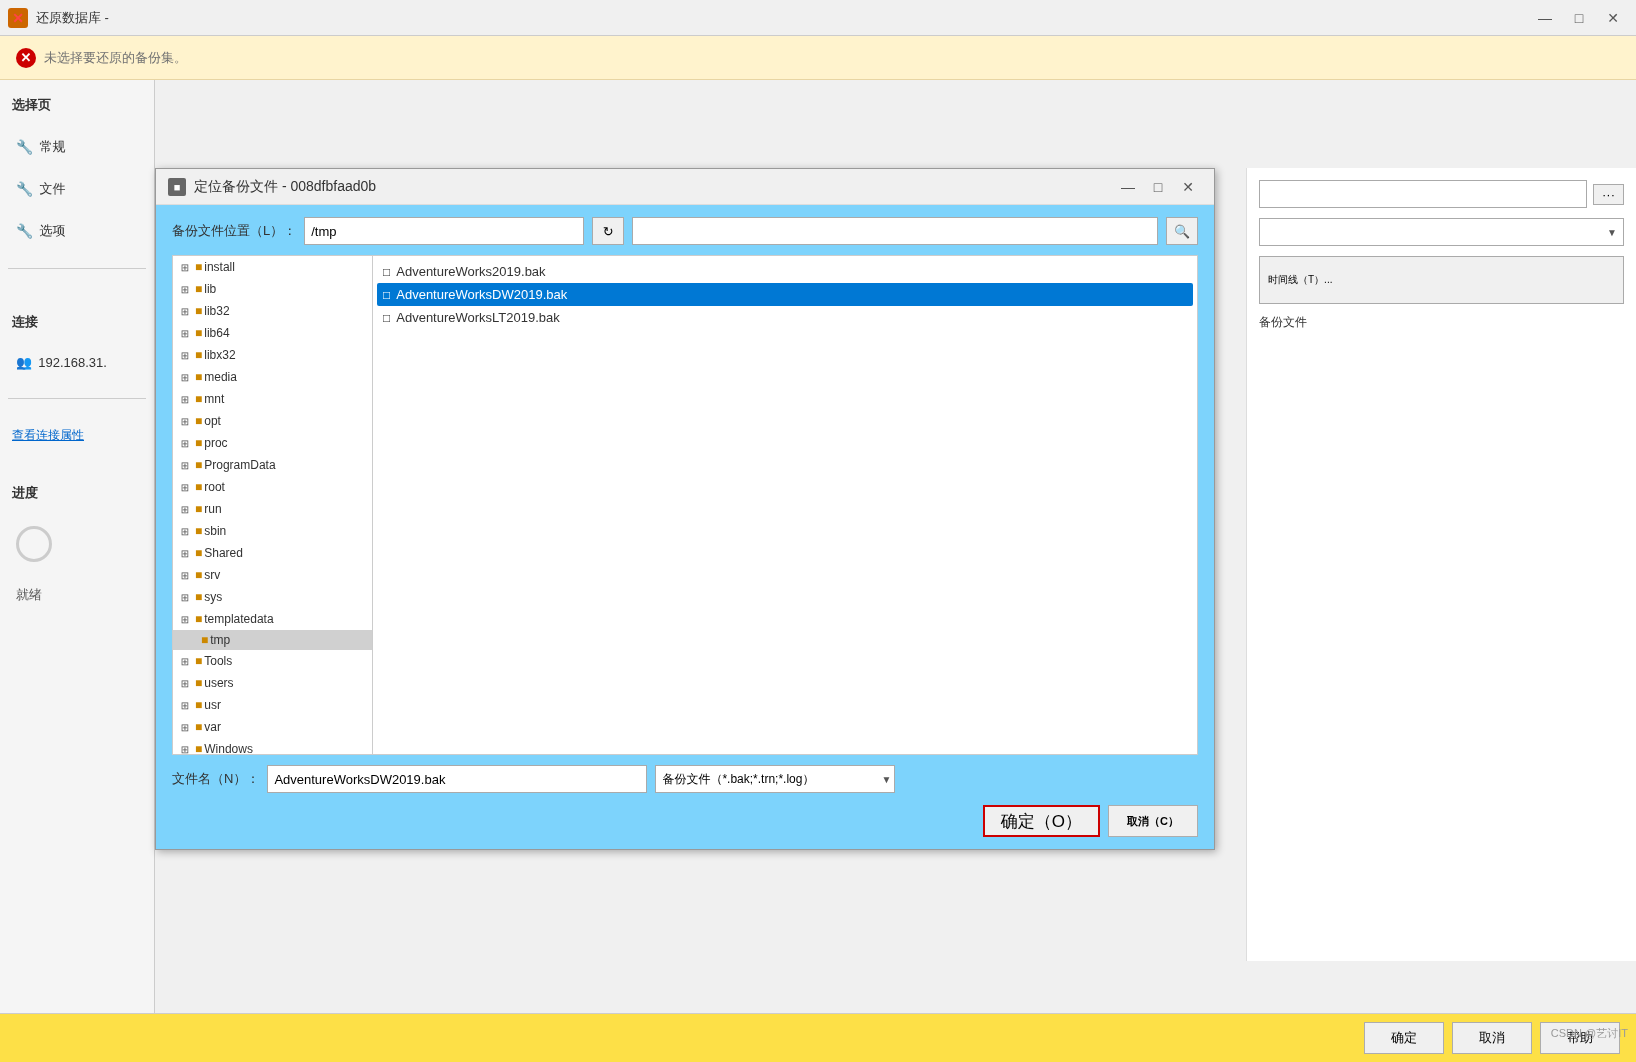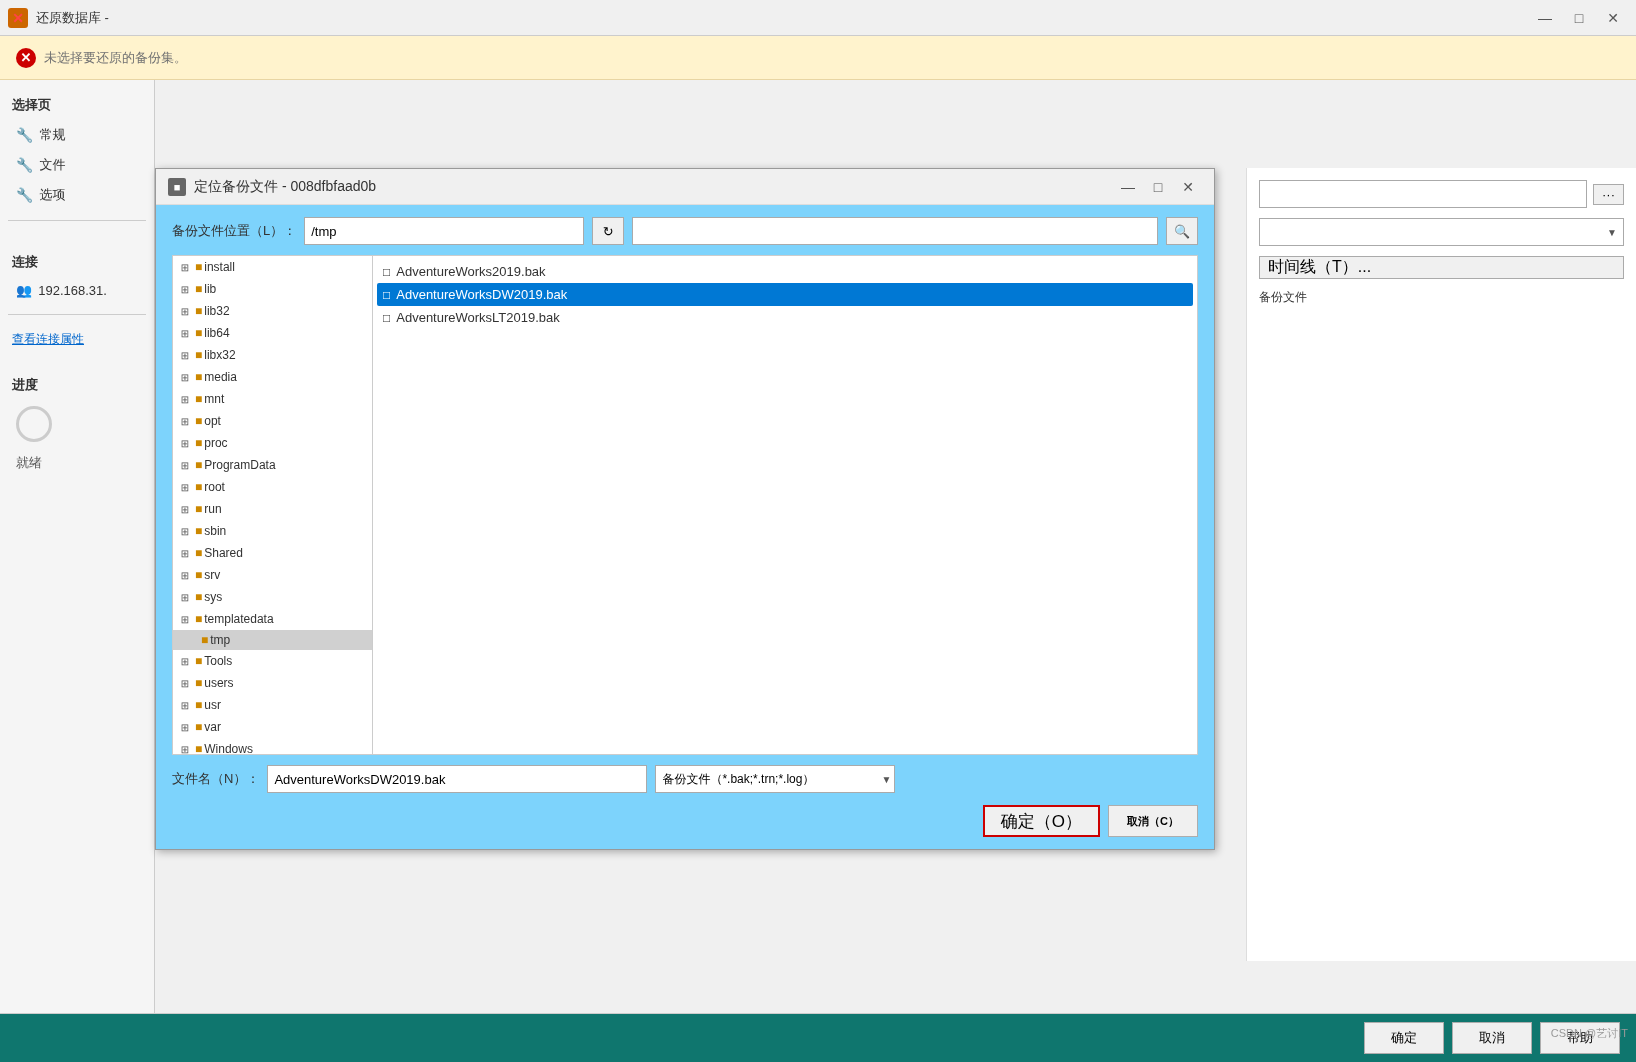--- a/index.html
+++ b/index.html
@@ -106,21 +106,21 @@
     }
 
     
     .sidebar {
       width: 155px;
       background: #f5f5f5;
       border-right: 1px solid #ccc;
       padding: 12px 8px;
       display: flex;
       flex-direction: column;
-      gap: 4px;
+      gap: 16px;
     }
     .sidebar-section-title {
       font-size: 13px;
       font-weight: bold;
       color: #333;
       padding: 4px 4px;
     }
     .sidebar-item {
       display: flex;
       align-items: center;
@@ -175,21 +175,21 @@
 
     
     .main-content {
       flex: 1;
       padding: 12px;
       overflow: auto;
     }
 
     
     .bottom-bar {
-      background: #0f766e;
+      background: #fde047;
       border-top: 1px solid #ccc;
       padding: 8px 16px;
       display: flex;
       justify-content: flex-end;
       gap: 8px;
     }
     .bottom-btn {
       min-width: 80px;
       height: 32px;
       border: 1px solid #adadad;
@@ -493,22 +493,22 @@
     }
     .right-panel-row {
       display: flex;
       align-items: center;
       margin-bottom: 10px;
     }
     .right-panel-btn {
       border: 1px solid #aaa;
       background: #f0f0f0;
       cursor: pointer;
-      padding: 0 8px;
-      font-size: 16px;
+      padding: 16px 8px;
+      font-size: 10px;
       font-family: inherit;
     }
     .right-panel-dropdown {
       border: 1px solid #aaa;
       background: white;
       height: 28px;
       width: 100%;
       margin-bottom: 10px;
       display: flex;
       align-items: center;

